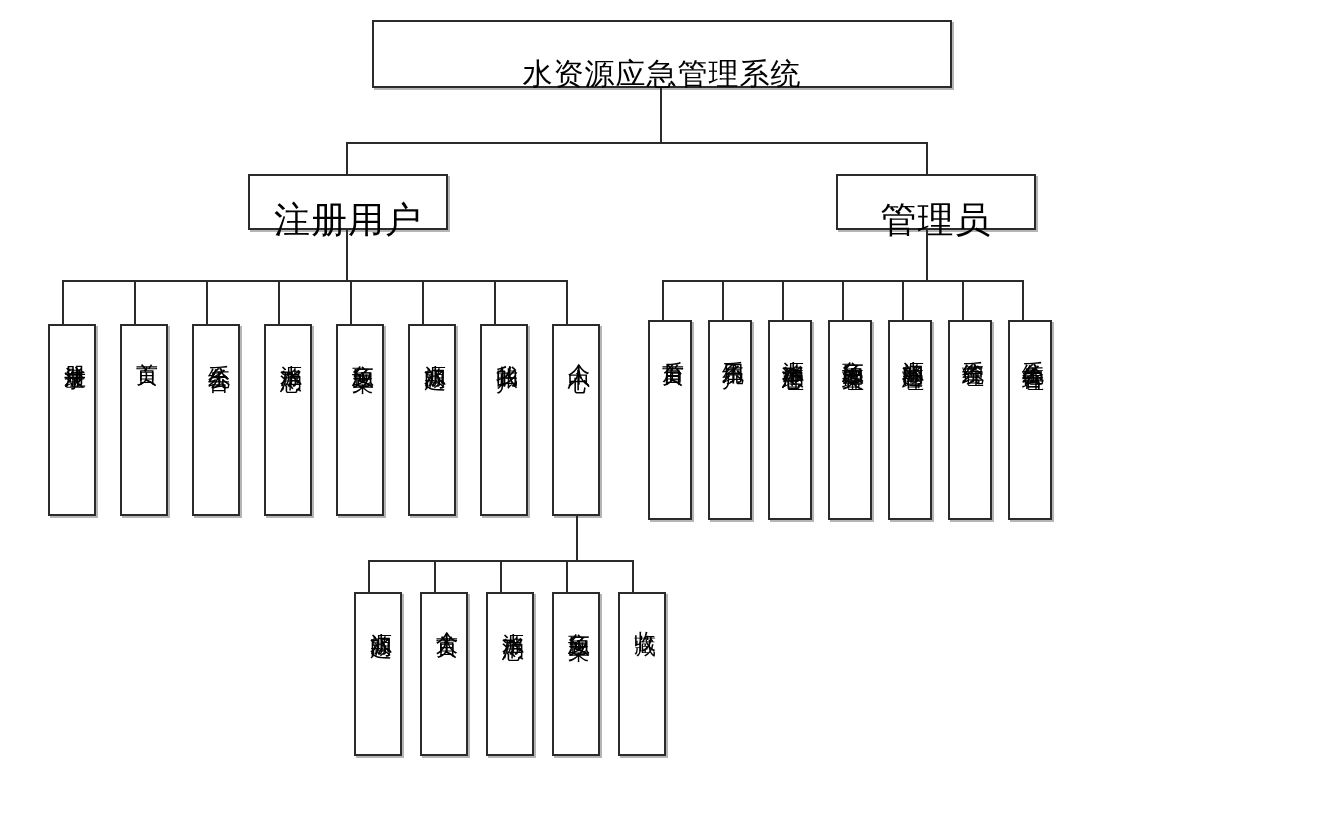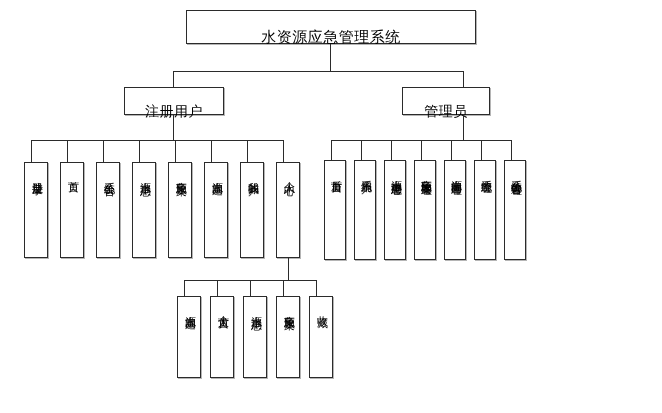--- a/index.html
+++ b/index.html
@@ -34,21 +34,21 @@
   }
   .node.horiz .label {
     font-size: 15px;
     line-height: 1;
     color: #000000;
     letter-spacing: 0.5px;
     white-space: nowrap;
     margin-top: 20px;
   }
   .node.root .label { font-size: 15px; }
-  .node.branch .label { font-size: 14px; }
+  .node.branch .label { font-size: 18px; }
 
   
   .node.vert {
     display: flex;
     align-items: flex-start;
     justify-content: center;
     padding-top: 10px;
   }
   .node.vert .label {
     writing-mode: vertical-rl;
@@ -81,21 +81,21 @@
 
   <div class="conn h" style="left:173px; top:71px; width:291px; height:1px;"></div>
 
   <div class="conn v" style="left:173px; top:71px; width:1px; height:17px;"></div>
   <div class="conn v" style="left:463px; top:71px; width:1px; height:17px;"></div>
 
   <div class="node horiz branch" style="left:124px; top:87px; width:100px; height:28px;">
     <span class="label">注册用户</span>
   </div>
 
-  <div class="node horiz branch" style="left:402px; top:87px; width:88px; height:28px;">
+  <div class="node horiz branch" style="left:418px; top:87px; width:100px; height:28px;">
     <span class="label">管理员</span>
   </div>
 
   <div class="conn v" style="left:173px; top:115px; width:1px; height:25px;"></div>
   <div class="conn h" style="left:31px; top:140px; width:252px; height:1px;"></div>
 
   <div class="conn v" style="left:31px;  top:140px; width:1px; height:22px;"></div>
   <div class="conn v" style="left:67px;  top:140px; width:1px; height:22px;"></div>
   <div class="conn v" style="left:103px; top:140px; width:1px; height:22px;"></div>
   <div class="conn v" style="left:139px; top:140px; width:1px; height:22px;"></div>

